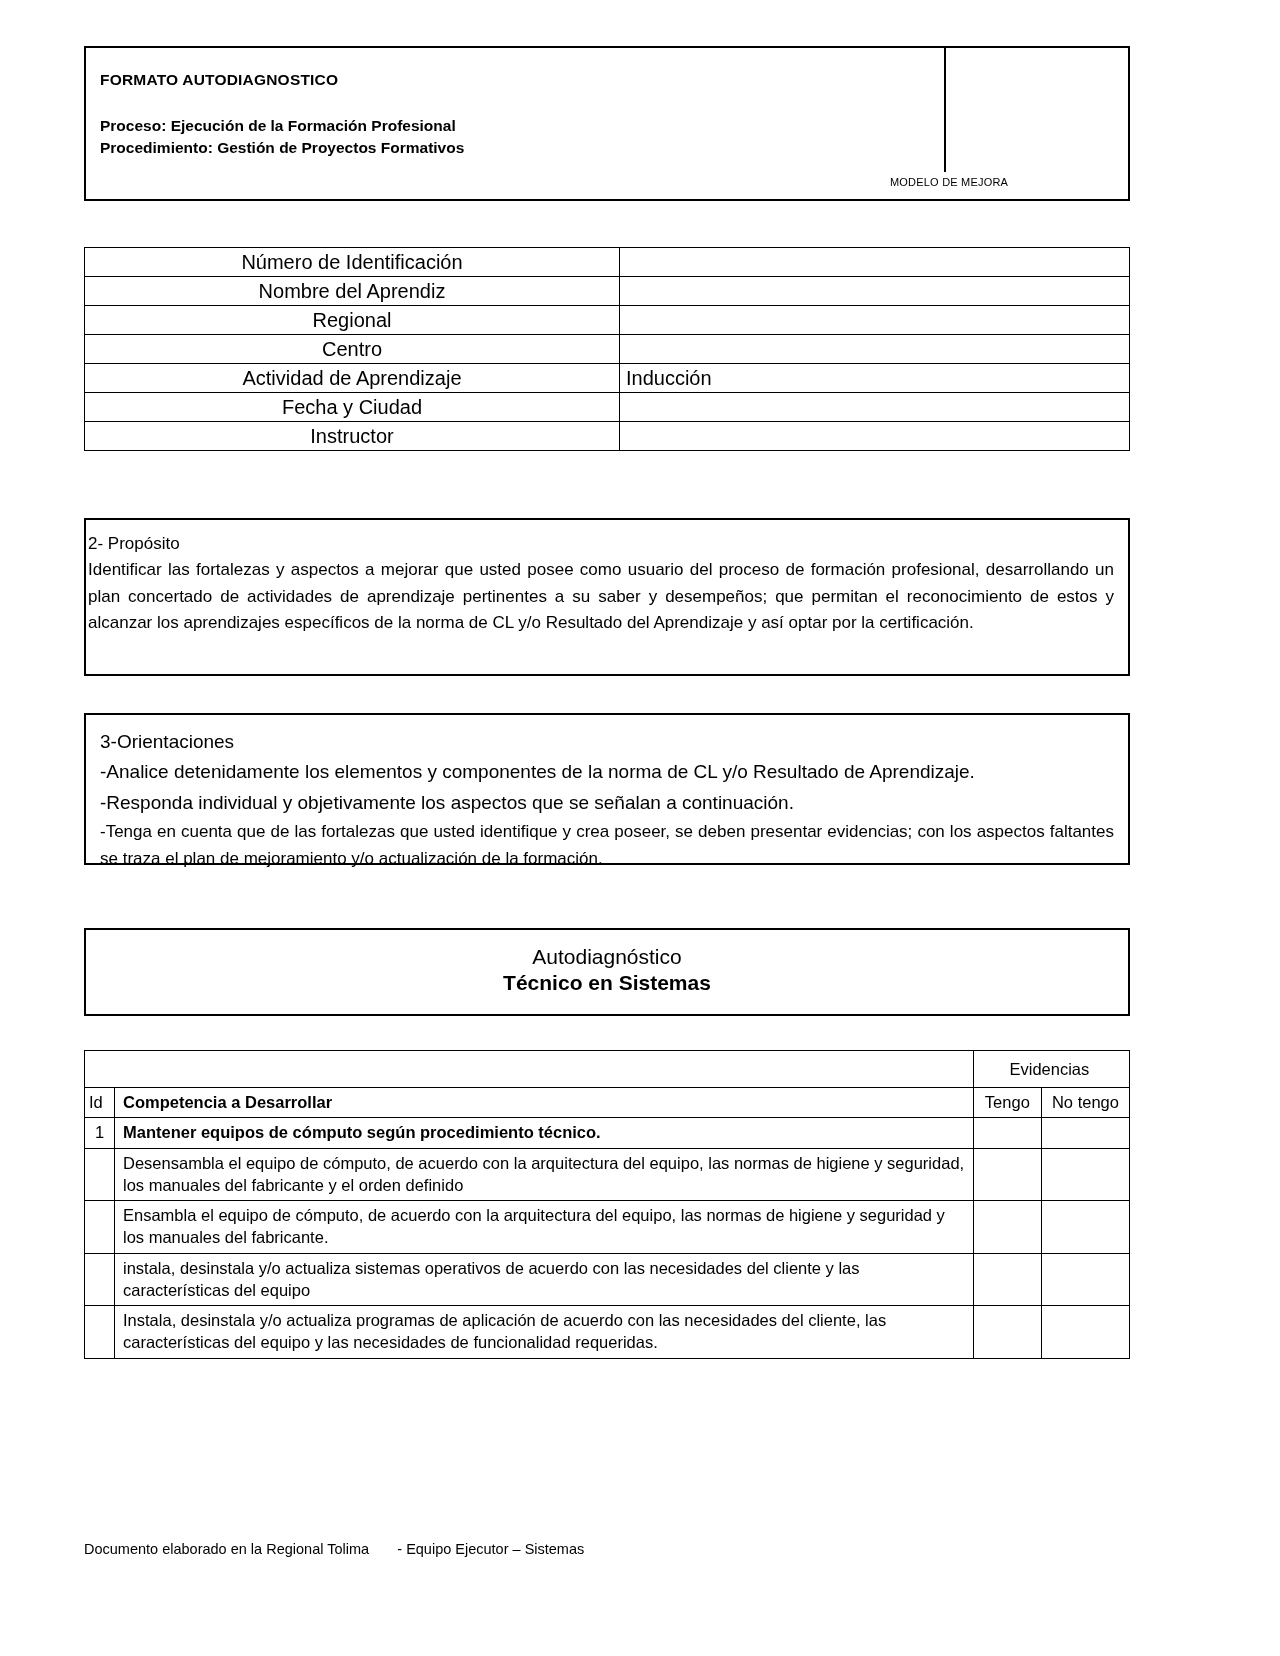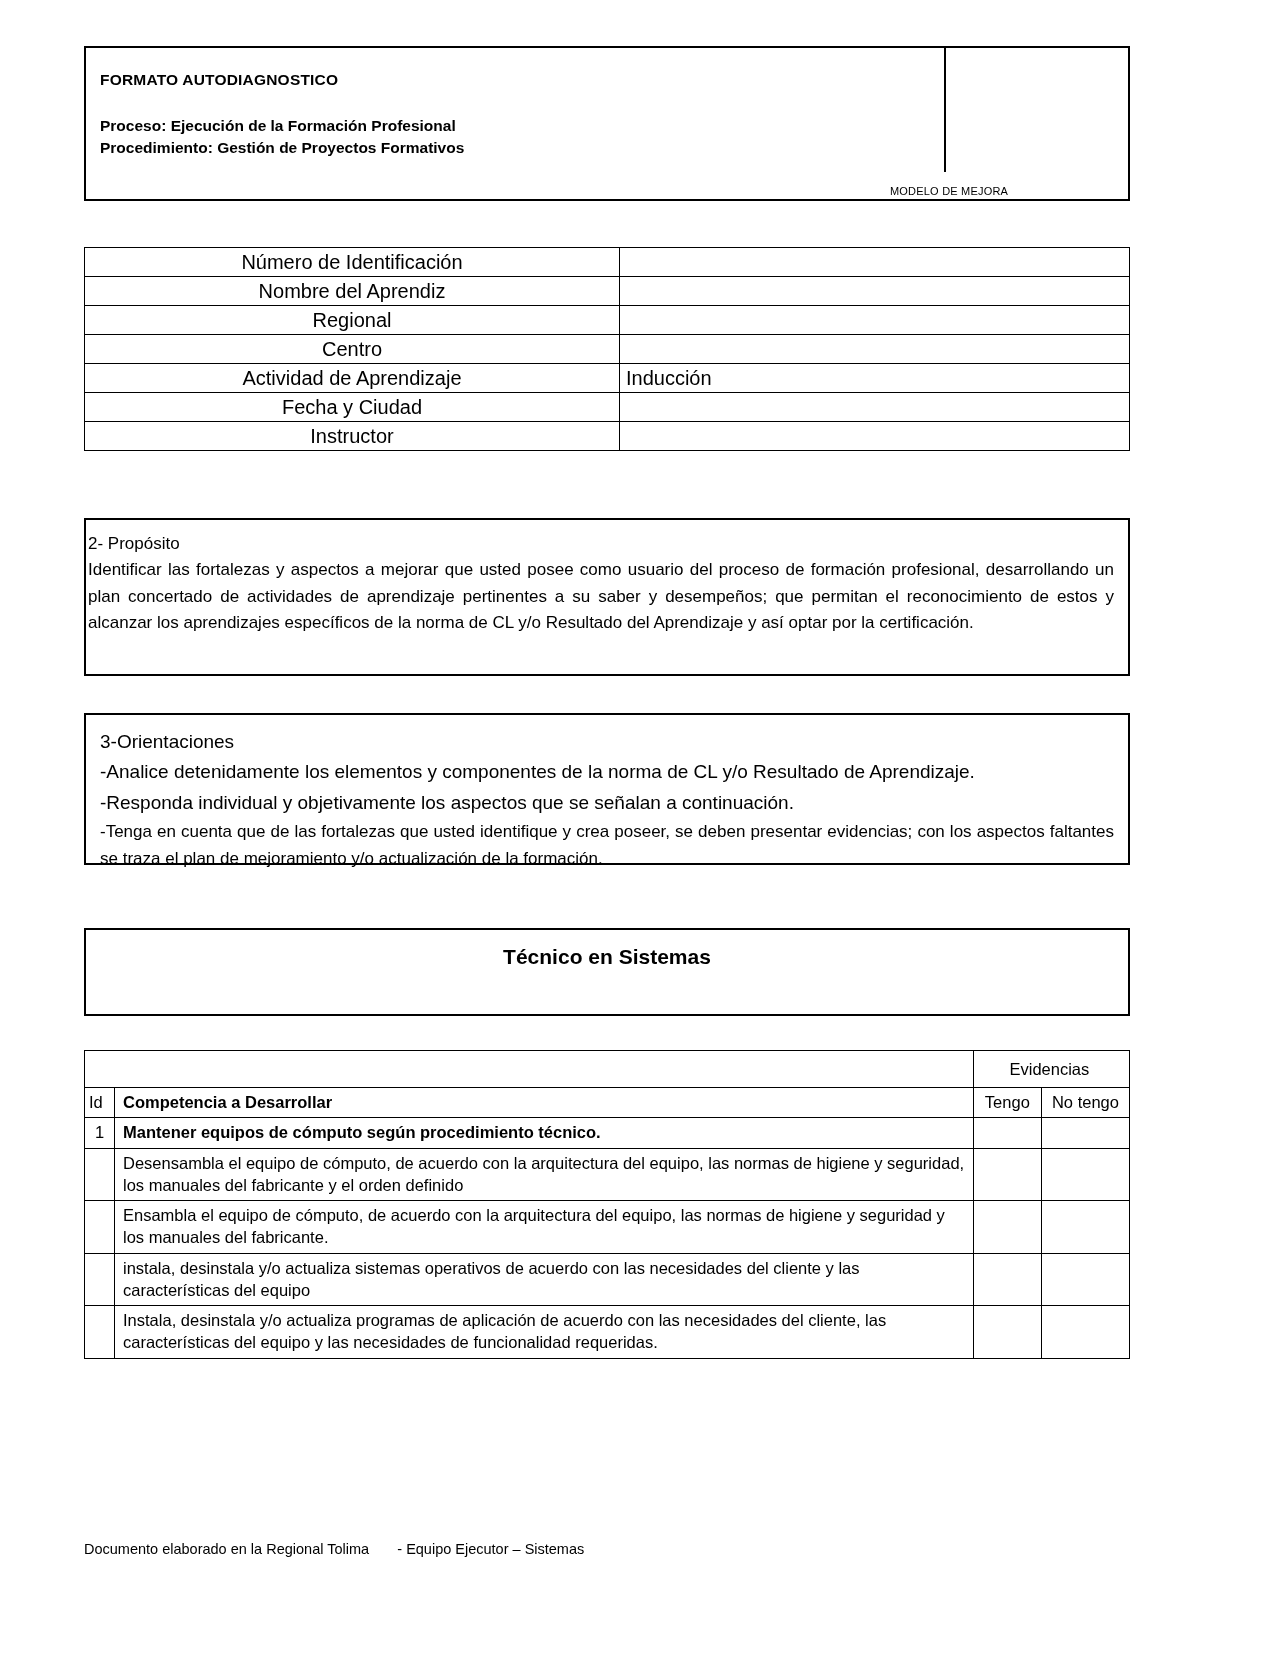--- a/index.html
+++ b/index.html
@@ -67,21 +67,21 @@
     width: 186px;
     height: 155px;
     border-top: 2px solid #000;
     border-right: 2px solid #000;
     border-bottom: 2px solid #000;
     box-sizing: border-box;
   }
   .modelo-text {
     position: absolute;
     left: 890px;
-    top: 185px;
+    top: 176px;
     font-size: 11px;
     letter-spacing: 0.2px;
     white-space: nowrap;
   }
 
   
   .id-table {
     position: absolute;
     left: 84px;
     top: 247px;
@@ -289,20 +289,21 @@
   </div>
 
   <div class="box box-orientaciones">
     <p class="otext-nojust">3-Orientaciones</p>
     <p class="otext-nojust">-Analice detenidamente los elementos y componentes de la norma de CL y/o Resultado de Aprendizaje.</p>
     <p class="otext-nojust">-Responda individual y objetivamente los aspectos que se señalan a continuación.</p>
     <p class="otext">-Tenga en cuenta que de las fortalezas que usted identifique y crea poseer, se deben presentar evidencias; con los aspectos faltantes se traza el plan de mejoramiento y/o actualización de la formación.</p>
   </div>
 
   <div class="box box-title-section">
+    <div class="diag-line1">Autodiagnóstico</div>
     <div class="diag-line2">Técnico en Sistemas</div>
   </div>
 
   <table class="comp-table">
     <colgroup>
       <col class="col-id">
       <col class="col-comp">
       <col class="col-tengo">
       <col class="col-notengo">
     </colgroup>

